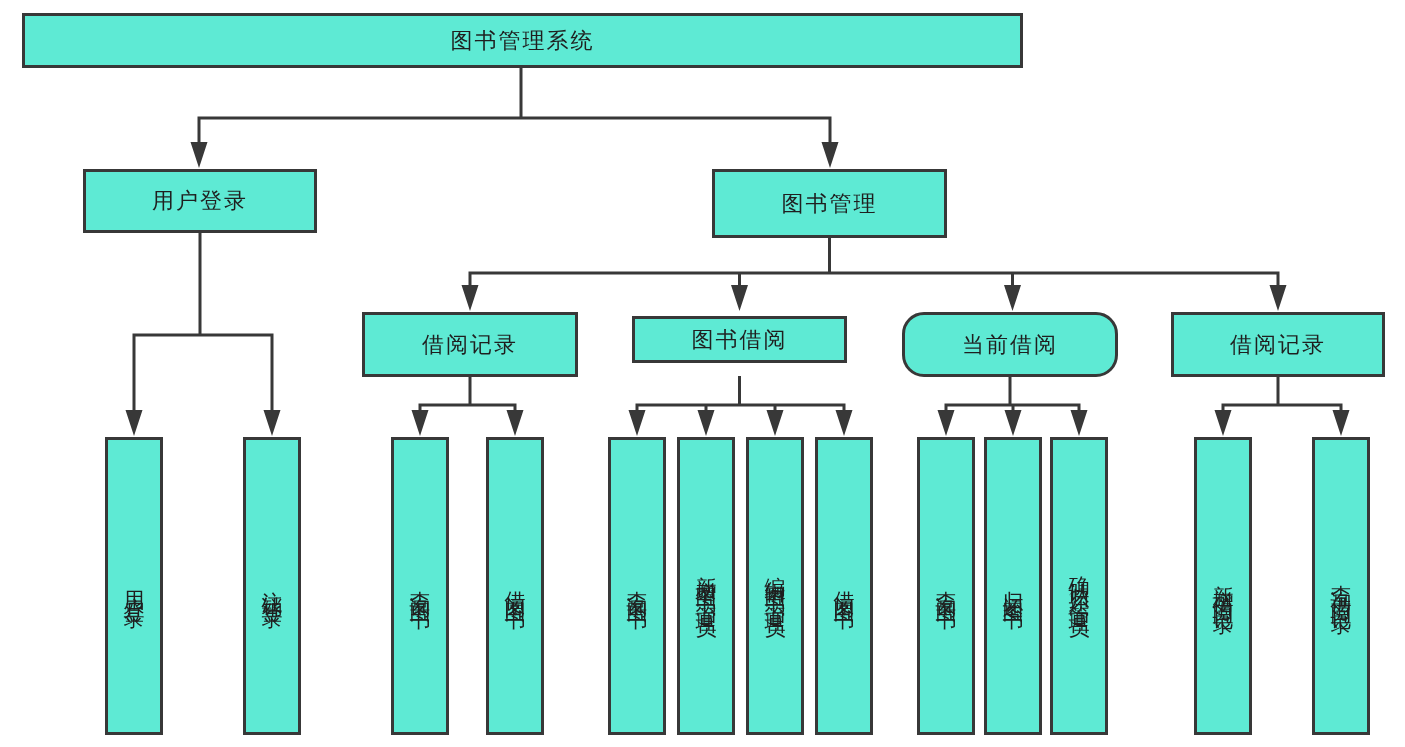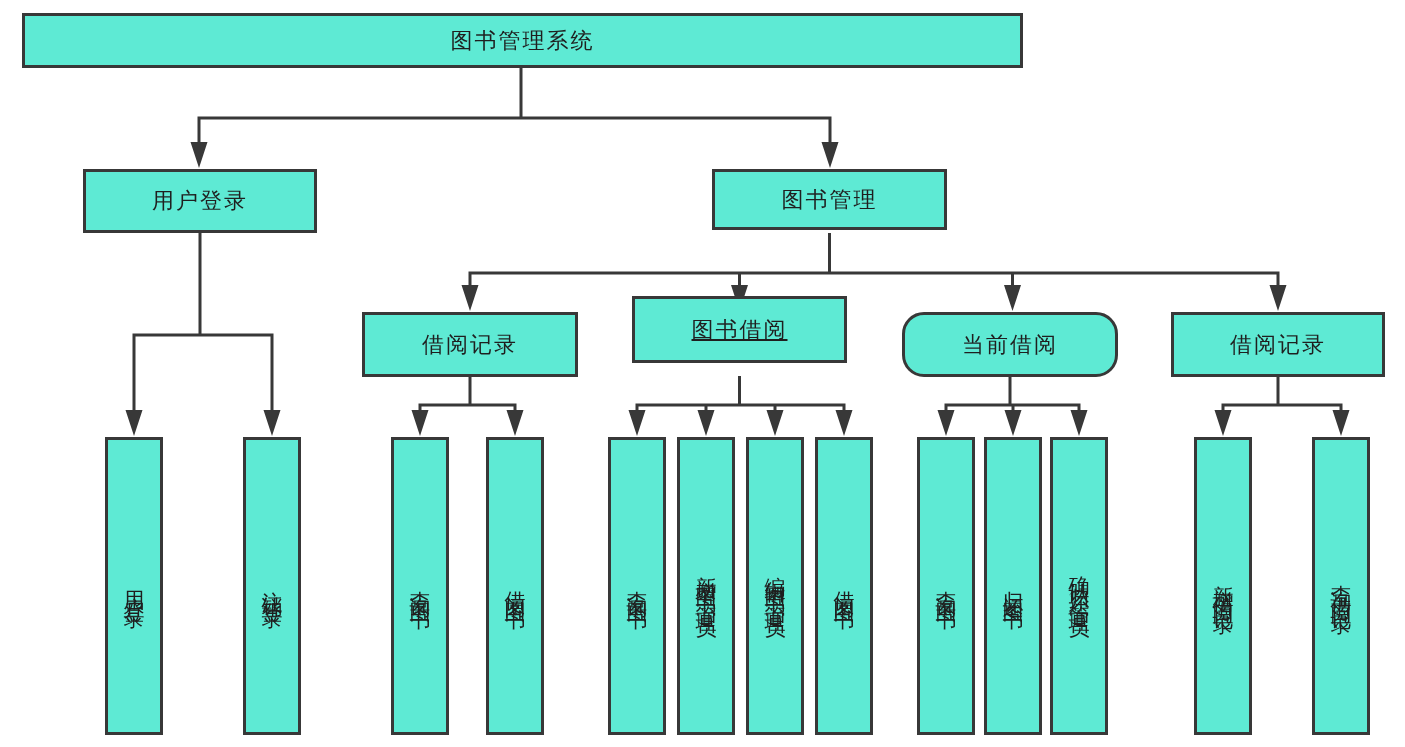--- a/index.html
+++ b/index.html
@@ -84,24 +84,24 @@
       M937.5,410 h17 L946,436 Z
       M1004.5,410 h17 L1013,436 Z
       M1070.5,410 h17 L1079,436 Z
       M1214.5,410 h17 L1223,436 Z
       M1332.5,410 h17 L1341,436 Z"></path>
   </svg>
 
   <div class="node h-node" style="left:22px;top:13px;width:1001px;height:55px;">图书管理系统</div>
 
   <div class="node h-node" style="left:83px;top:169px;width:234px;height:64px;">用户登录</div>
-  <div class="node h-node" style="left:712px;top:169px;width:235px;height:61px;">图书管理</div>
+  <div class="node h-node" style="left:712px;top:169px;width:235px;height:69px;">图书管理</div>
 
   <div class="node h-node" style="left:362px;top:312px;width:216px;height:65px;">借阅记录</div>
-  <div class="node h-node" style="left:632px;top:296px;width:215px;height:67px;text-decoration:underline;">图书借阅</div>
+  <div class="node h-node" style="left:632px;top:316px;width:215px;height:47px;">图书借阅</div>
   <div class="node h-node" style="left:902px;top:312px;width:216px;height:65px;border-radius:22px;">当前借阅</div>
   <div class="node h-node" style="left:1171px;top:312px;width:214px;height:65px;">借阅记录</div>
 
   <div class="node leaf" style="left:105px;top:437px;width:58px;height:298px;">用户登录</div>
   <div class="node leaf" style="left:243px;top:437px;width:58px;height:298px;">注销登录</div>
 
   <div class="node leaf" style="left:391px;top:437px;width:58px;height:298px;">查询图书</div>
   <div class="node leaf" style="left:486px;top:437px;width:58px;height:298px;">借阅图书</div>
 
   <div class="node leaf" style="left:608px;top:437px;width:58px;height:298px;">查询图书</div>

